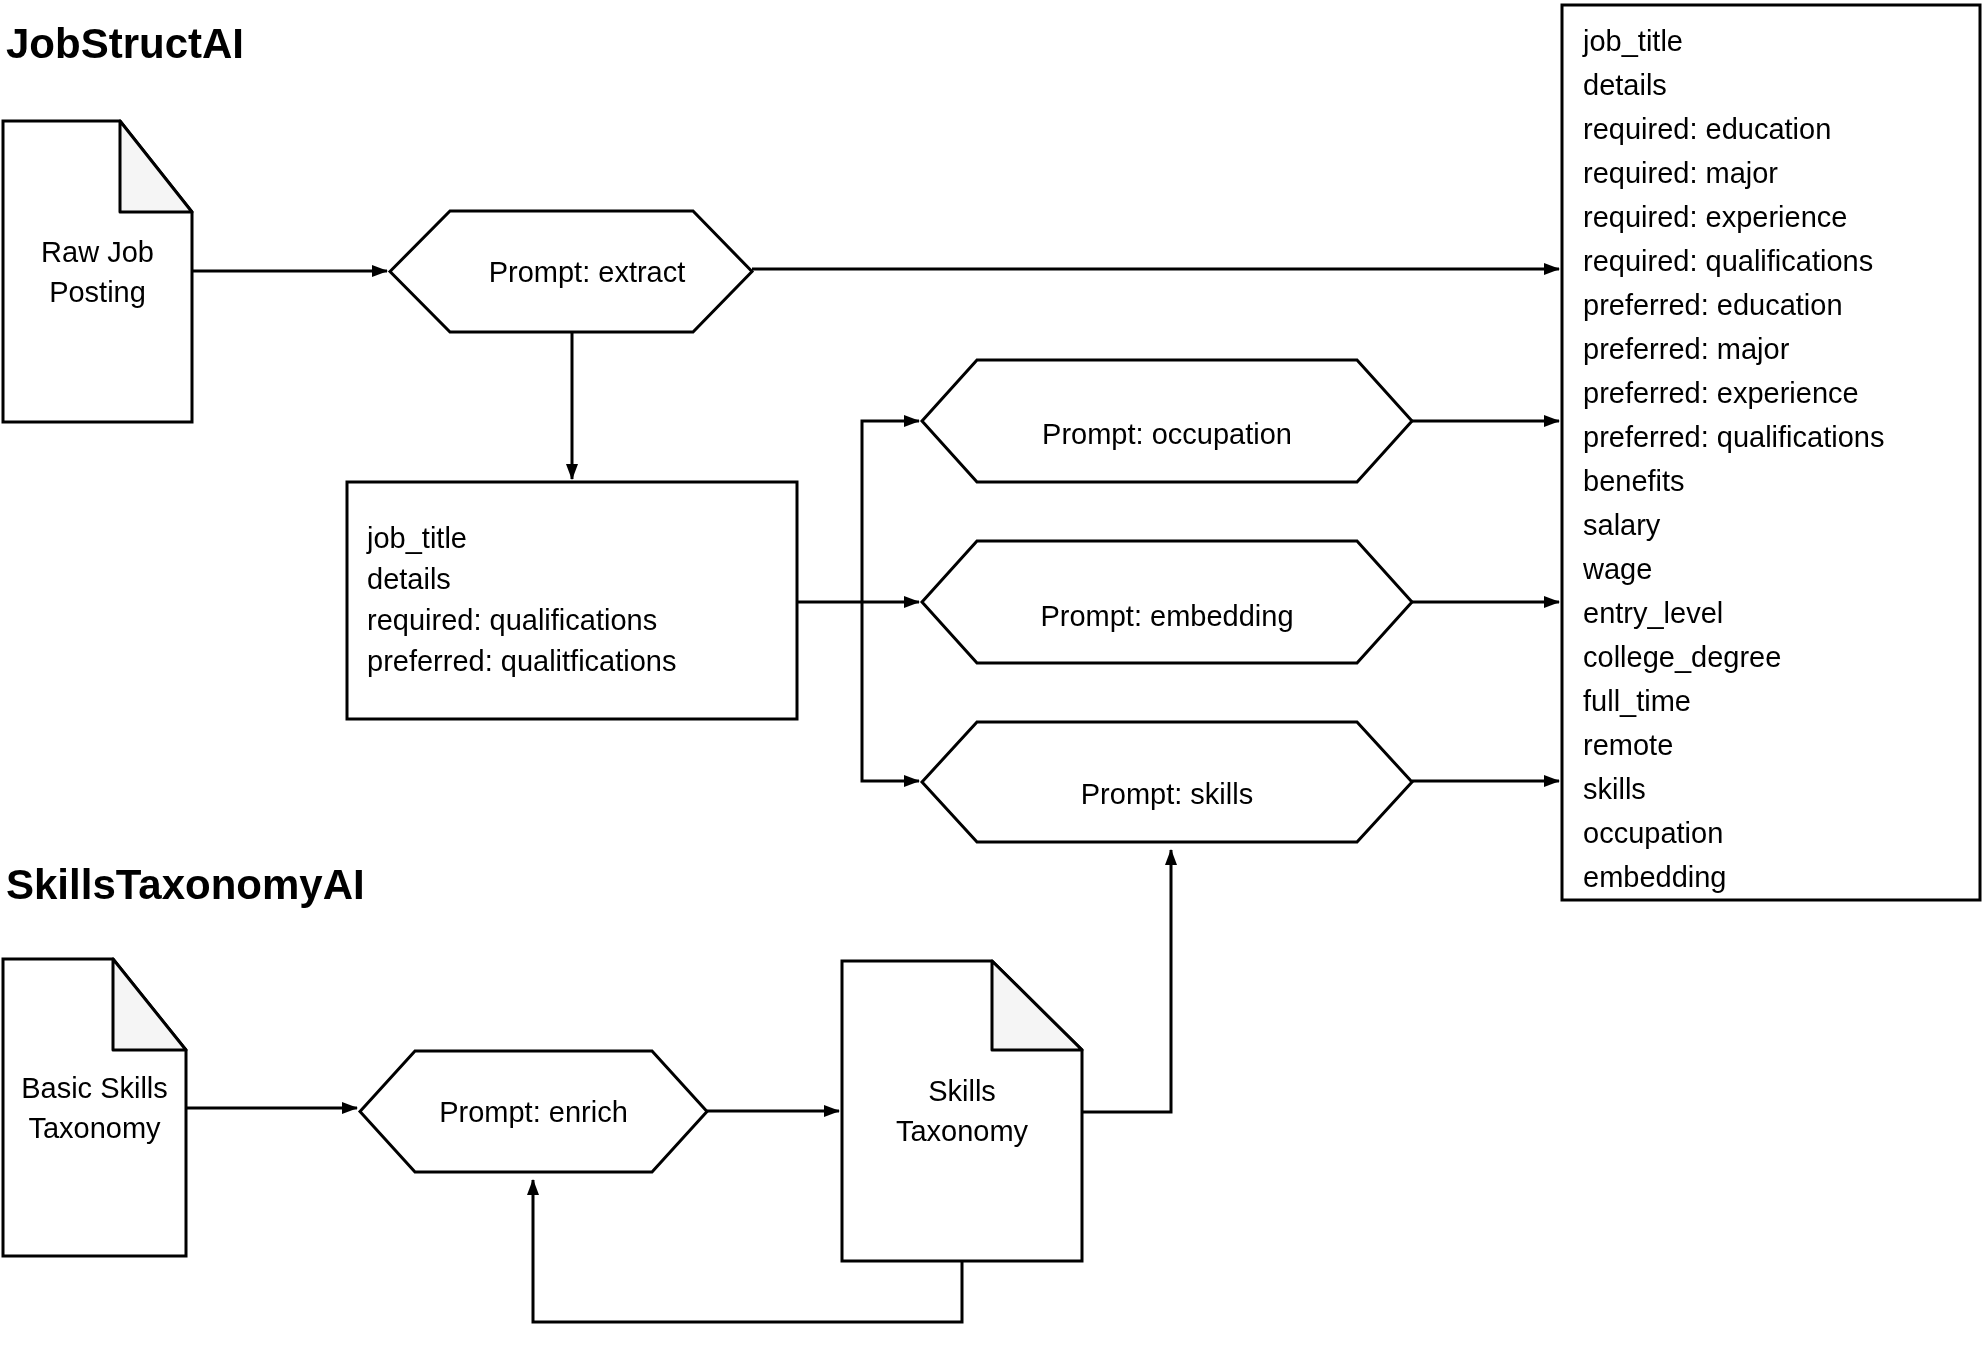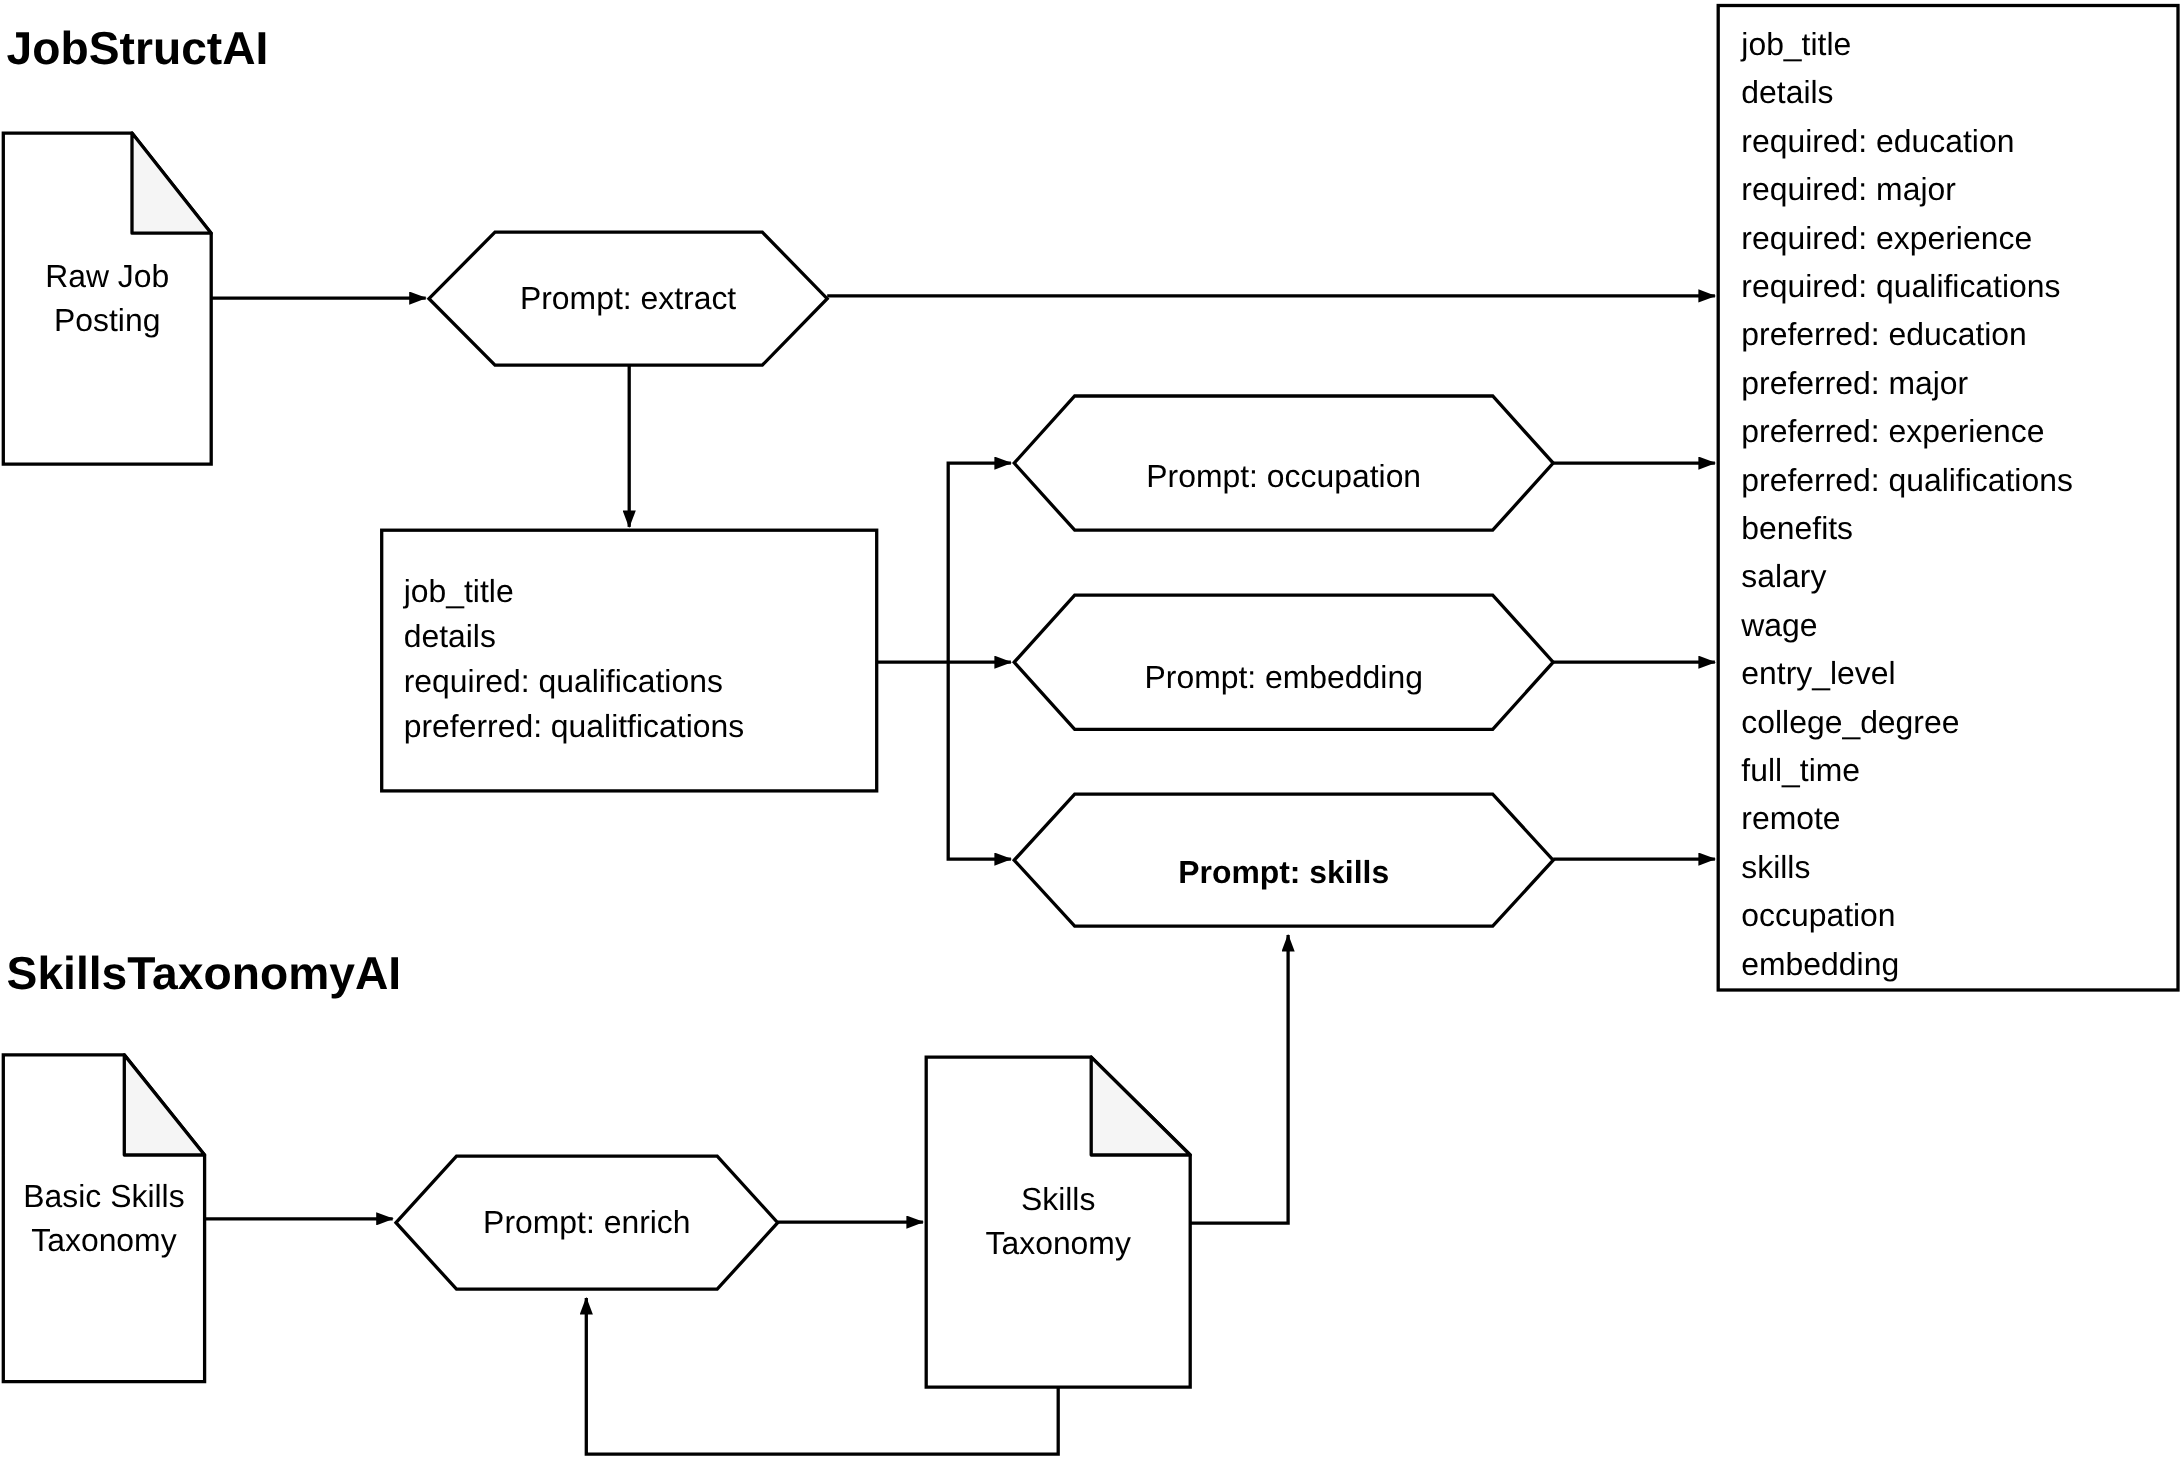--- a/index.html
+++ b/index.html
@@ -87,24 +87,24 @@
     </span>
   </div>
 
   <div class="lbl" style="left:842px;top:961px;width:240px;height:300px;">
     <span class="stack">
       <span class="line" style="display:block">Skills</span>
       <span class="line" style="display:block">Taxonomy</span>
     </span>
   </div>
 
-  <div class="lbl" style="left:390px;top:211px;width:362px;height:121px;">Prompt: extract</div>
+  <div class="lbl" style="left:406px;top:211px;width:362px;height:121px;">Prompt: extract</div>
   <div class="lbl" style="left:922px;top:360px;width:490px;height:148px;">Prompt: occupation</div>
   <div class="lbl" style="left:922px;top:541px;width:490px;height:149px;">Prompt: embedding</div>
-  <div class="lbl" style="left:922px;top:722px;width:490px;height:144px;font-weight:bold;">Prompt: skills</div>
+  <div class="lbl" style="left:922px;top:722px;width:490px;height:144px;">Prompt: skills</div>
   <div class="lbl" style="left:360px;top:1051px;width:347px;height:121px;">Prompt: enrich</div>
 
   <div class="fieldbox" id="extracted-fields">
     <div class="line">job_title</div>
     <div class="line">details</div>
     <div class="line">required: qualifications</div>
     <div class="line">preferred: qualitfications</div>
   </div>
 
   <div class="fieldbox" id="job-record">

